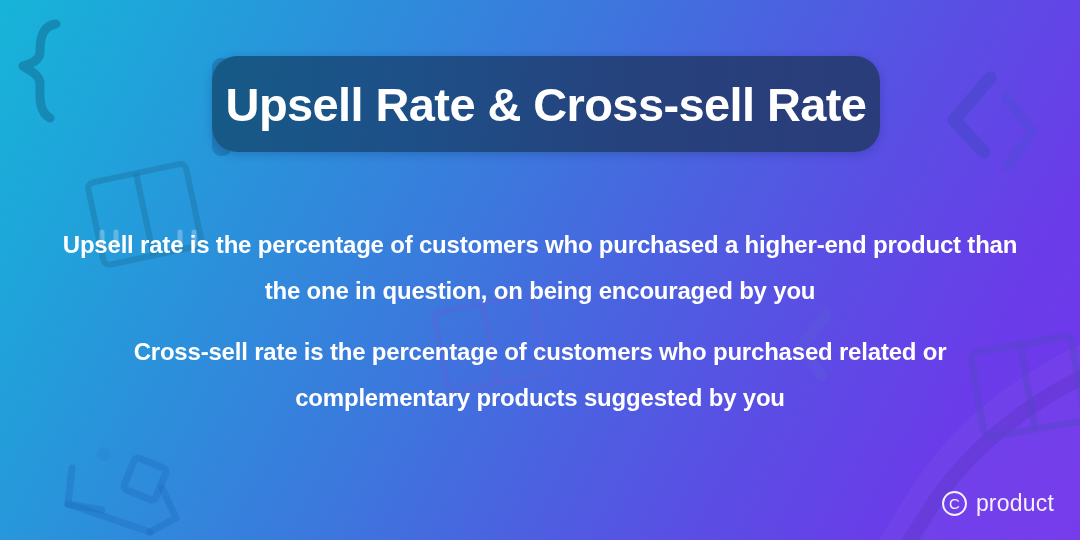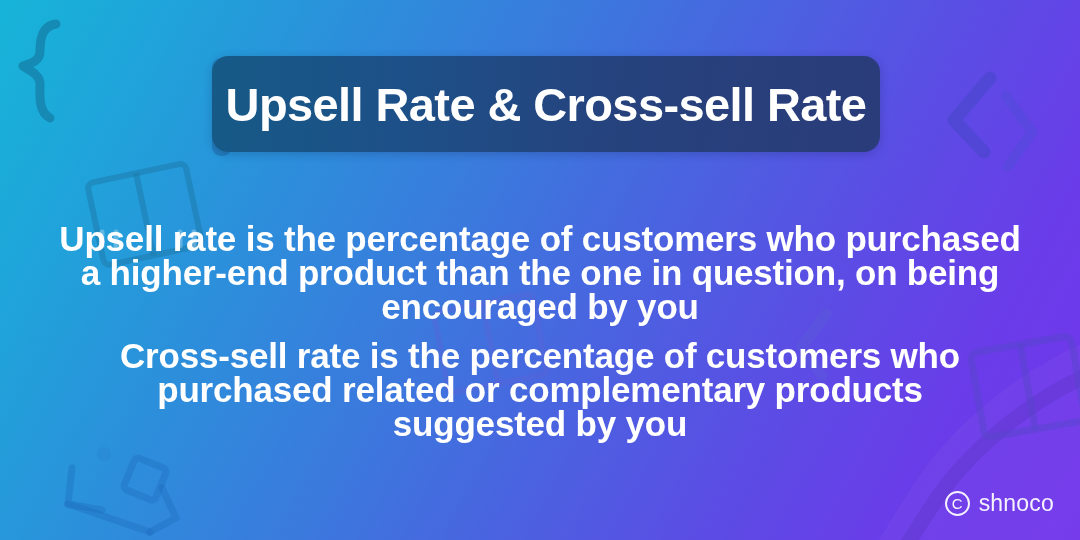--- a/index.html
+++ b/index.html
@@ -38,21 +38,21 @@
     overflow: visible;
   }
 
   
   .title-box {
     position: absolute;
     left: 212px;
     top: 56px;
     width: 668px;
     height: 96px;
-    border-radius: 16px;
+    border-radius: 25px;
     background: linear-gradient(96deg, #165a86 0%, #1d5088 28%, #26427d 62%, #2a3c7a 100%);
     box-shadow: 0 2px 10px rgba(12, 24, 62, 0.22);
     display: flex;
     align-items: center;
     justify-content: center;
   }
   .title-text {
     color: #ffffff;
     font-size: 47px;
     font-weight: bold;
@@ -67,23 +67,23 @@
     position: absolute;
     left: 0;
     right: 0;
     top: 222px;
     text-align: center;
     padding: 0 52px;
     box-sizing: border-box;
   }
   .para {
     color: #ffffff;
-    font-size: 35px;
+    font-size: 24px;
     font-weight: bold;
-    line-height: 34px;
+    line-height: 46px;
     letter-spacing: -0.2px;
     margin: 0;
   }
   .para.second {
     margin-top: 15px;
     padding: 0 58px;
   }
 
   
   .logo {
@@ -199,16 +199,16 @@
 
   <div class="body-block">
     <p class="para first">Upsell rate is the percentage of customers who purchased a higher-end product than the one in question, on being encouraged by you</p>
     <p class="para second">Cross-sell rate is the percentage of customers who purchased related or complementary products suggested by you</p>
   </div>
 
   <div class="logo">
     <span class="logo-mark">
       <span>C</span>
     </span>
-    <span class="logo-word">shnoco</span>
+    <span class="logo-word">product</span>
   </div>
 
 </div>
 
 </body></html>

